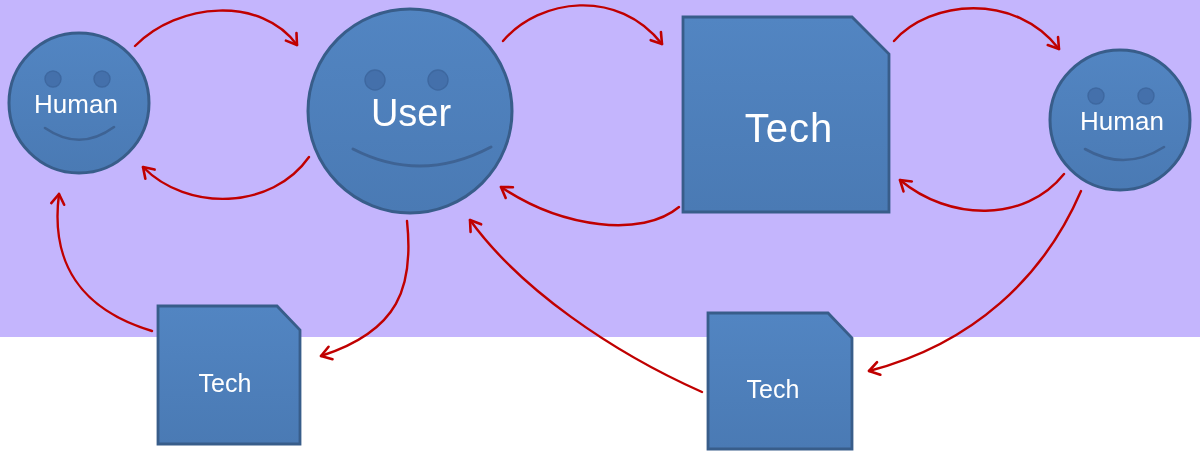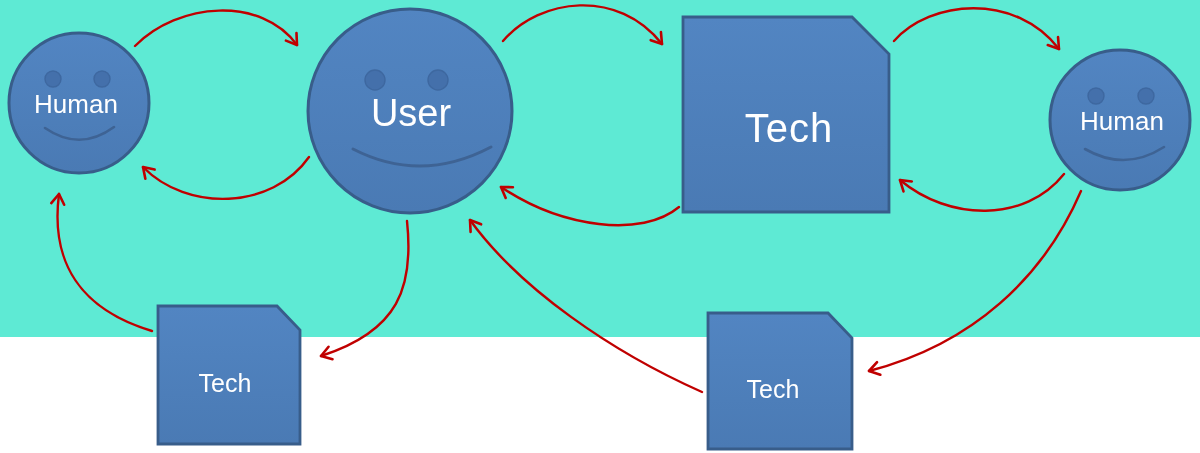--- a/index.html
+++ b/index.html
@@ -8,21 +8,21 @@
     background: #ffffff;
     width: 1200px;
     height: 453px;
     overflow: hidden;
     font-family: "Liberation Sans", sans-serif;
   }
   .stage {
     position: relative;
     width: 1200px;
     height: 337px;
-    background: #5eead4;
+    background: #c4b5fd;
   }
   svg { display: block; }
   .node-label {
     fill: #ffffff;
     font-family: "Liberation Sans", sans-serif;
     text-anchor: middle;
   }
   .lbl-small  { font-size: 26px; }
   .lbl-large  { font-size: 38px; }
   .lbl-tech-main { font-size: 40px; letter-spacing: 1px; }

